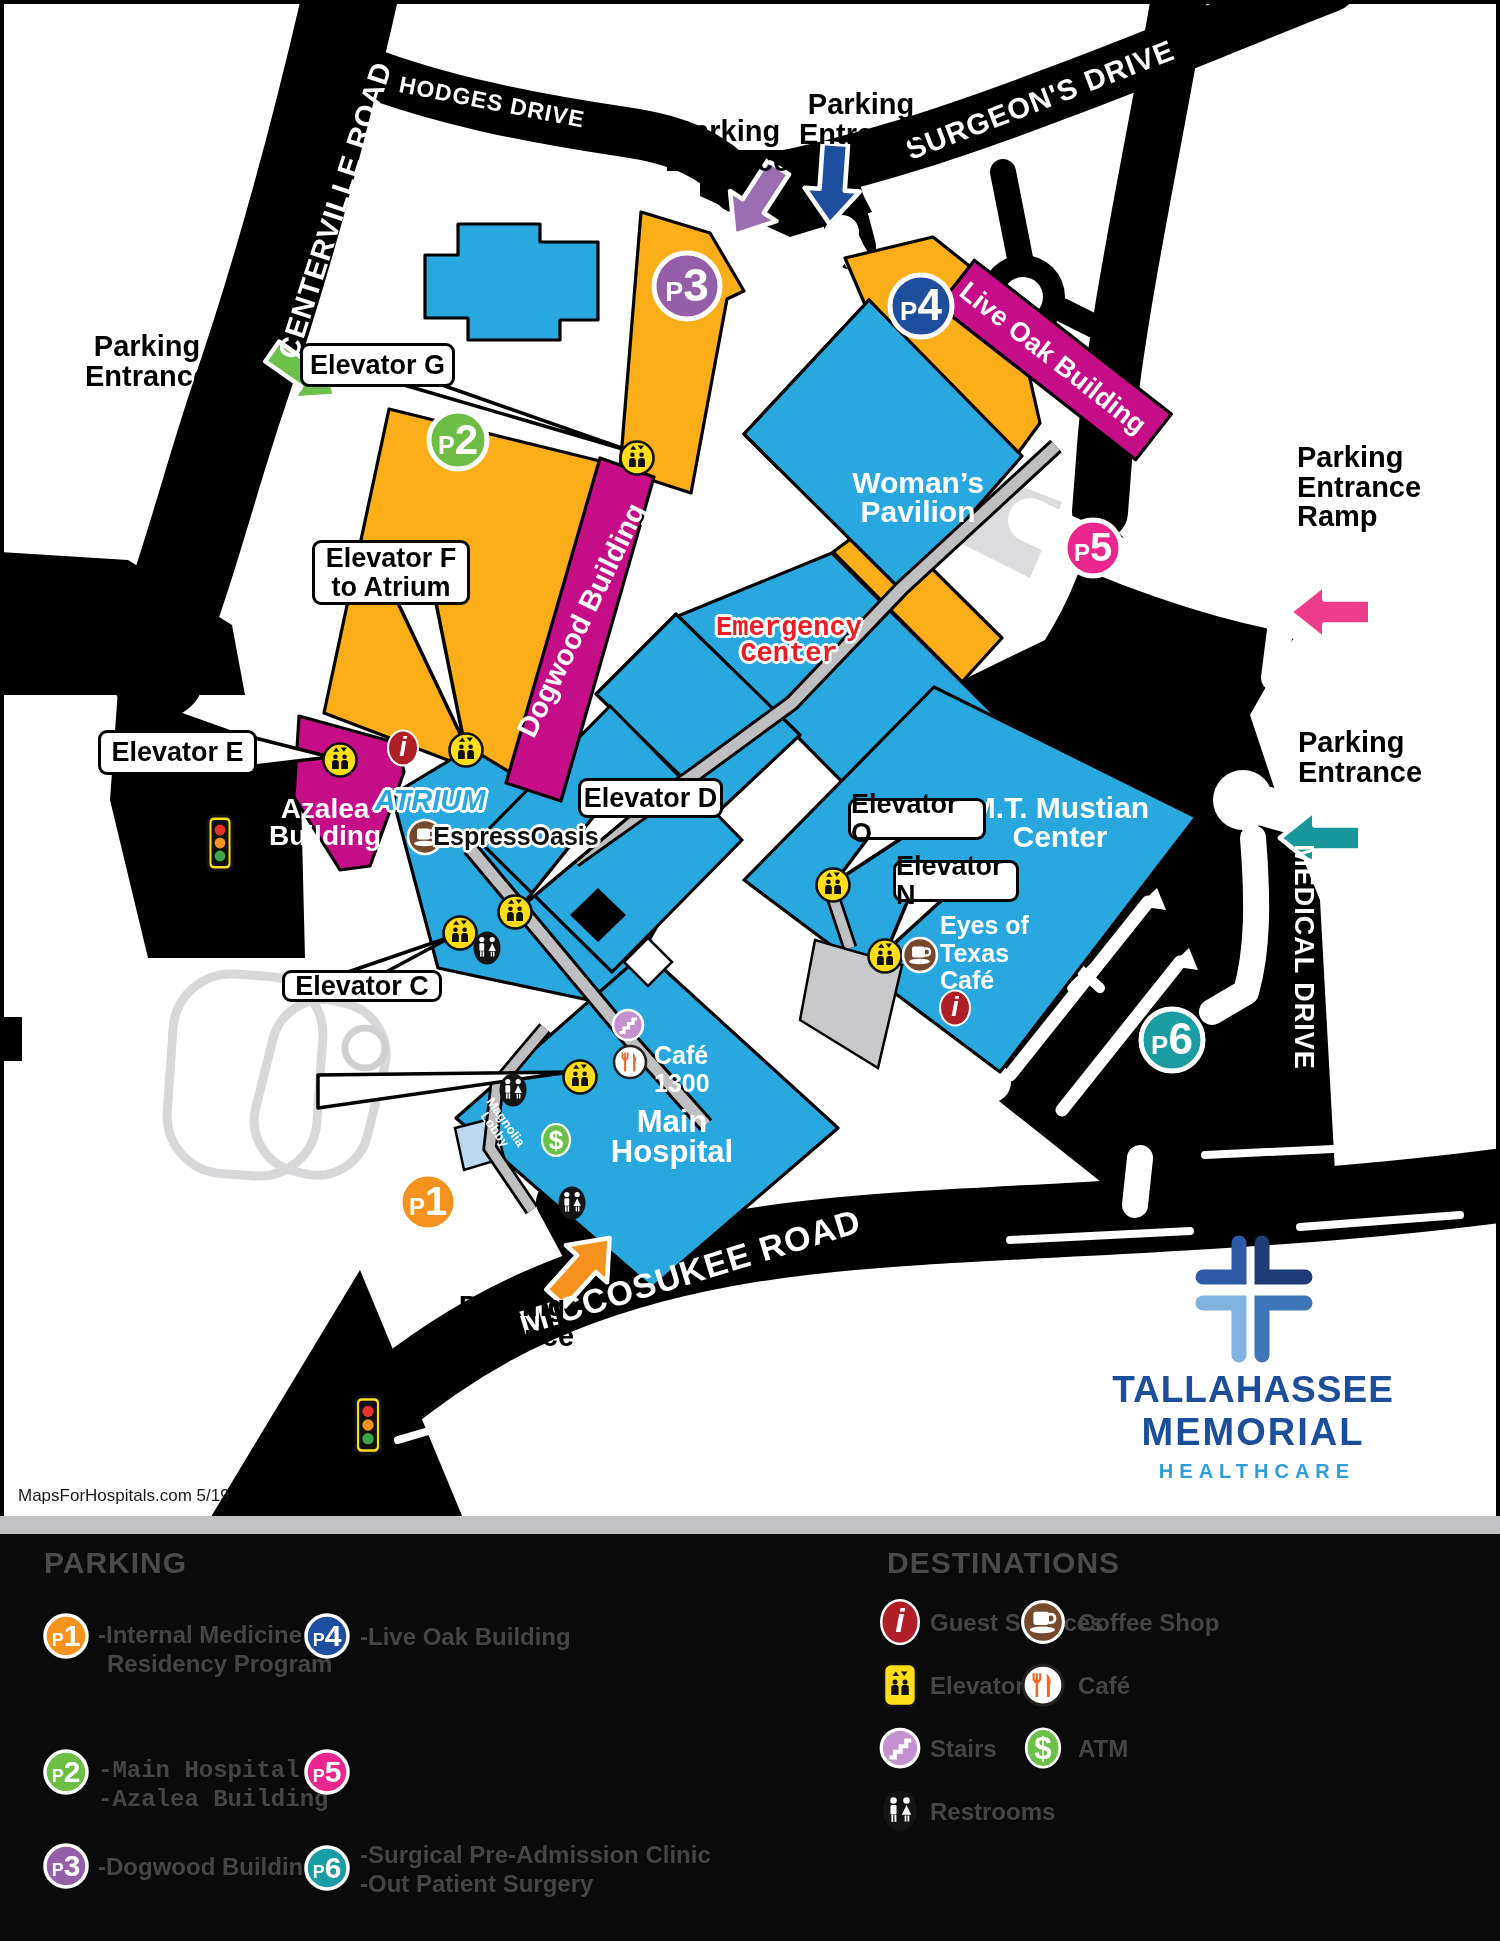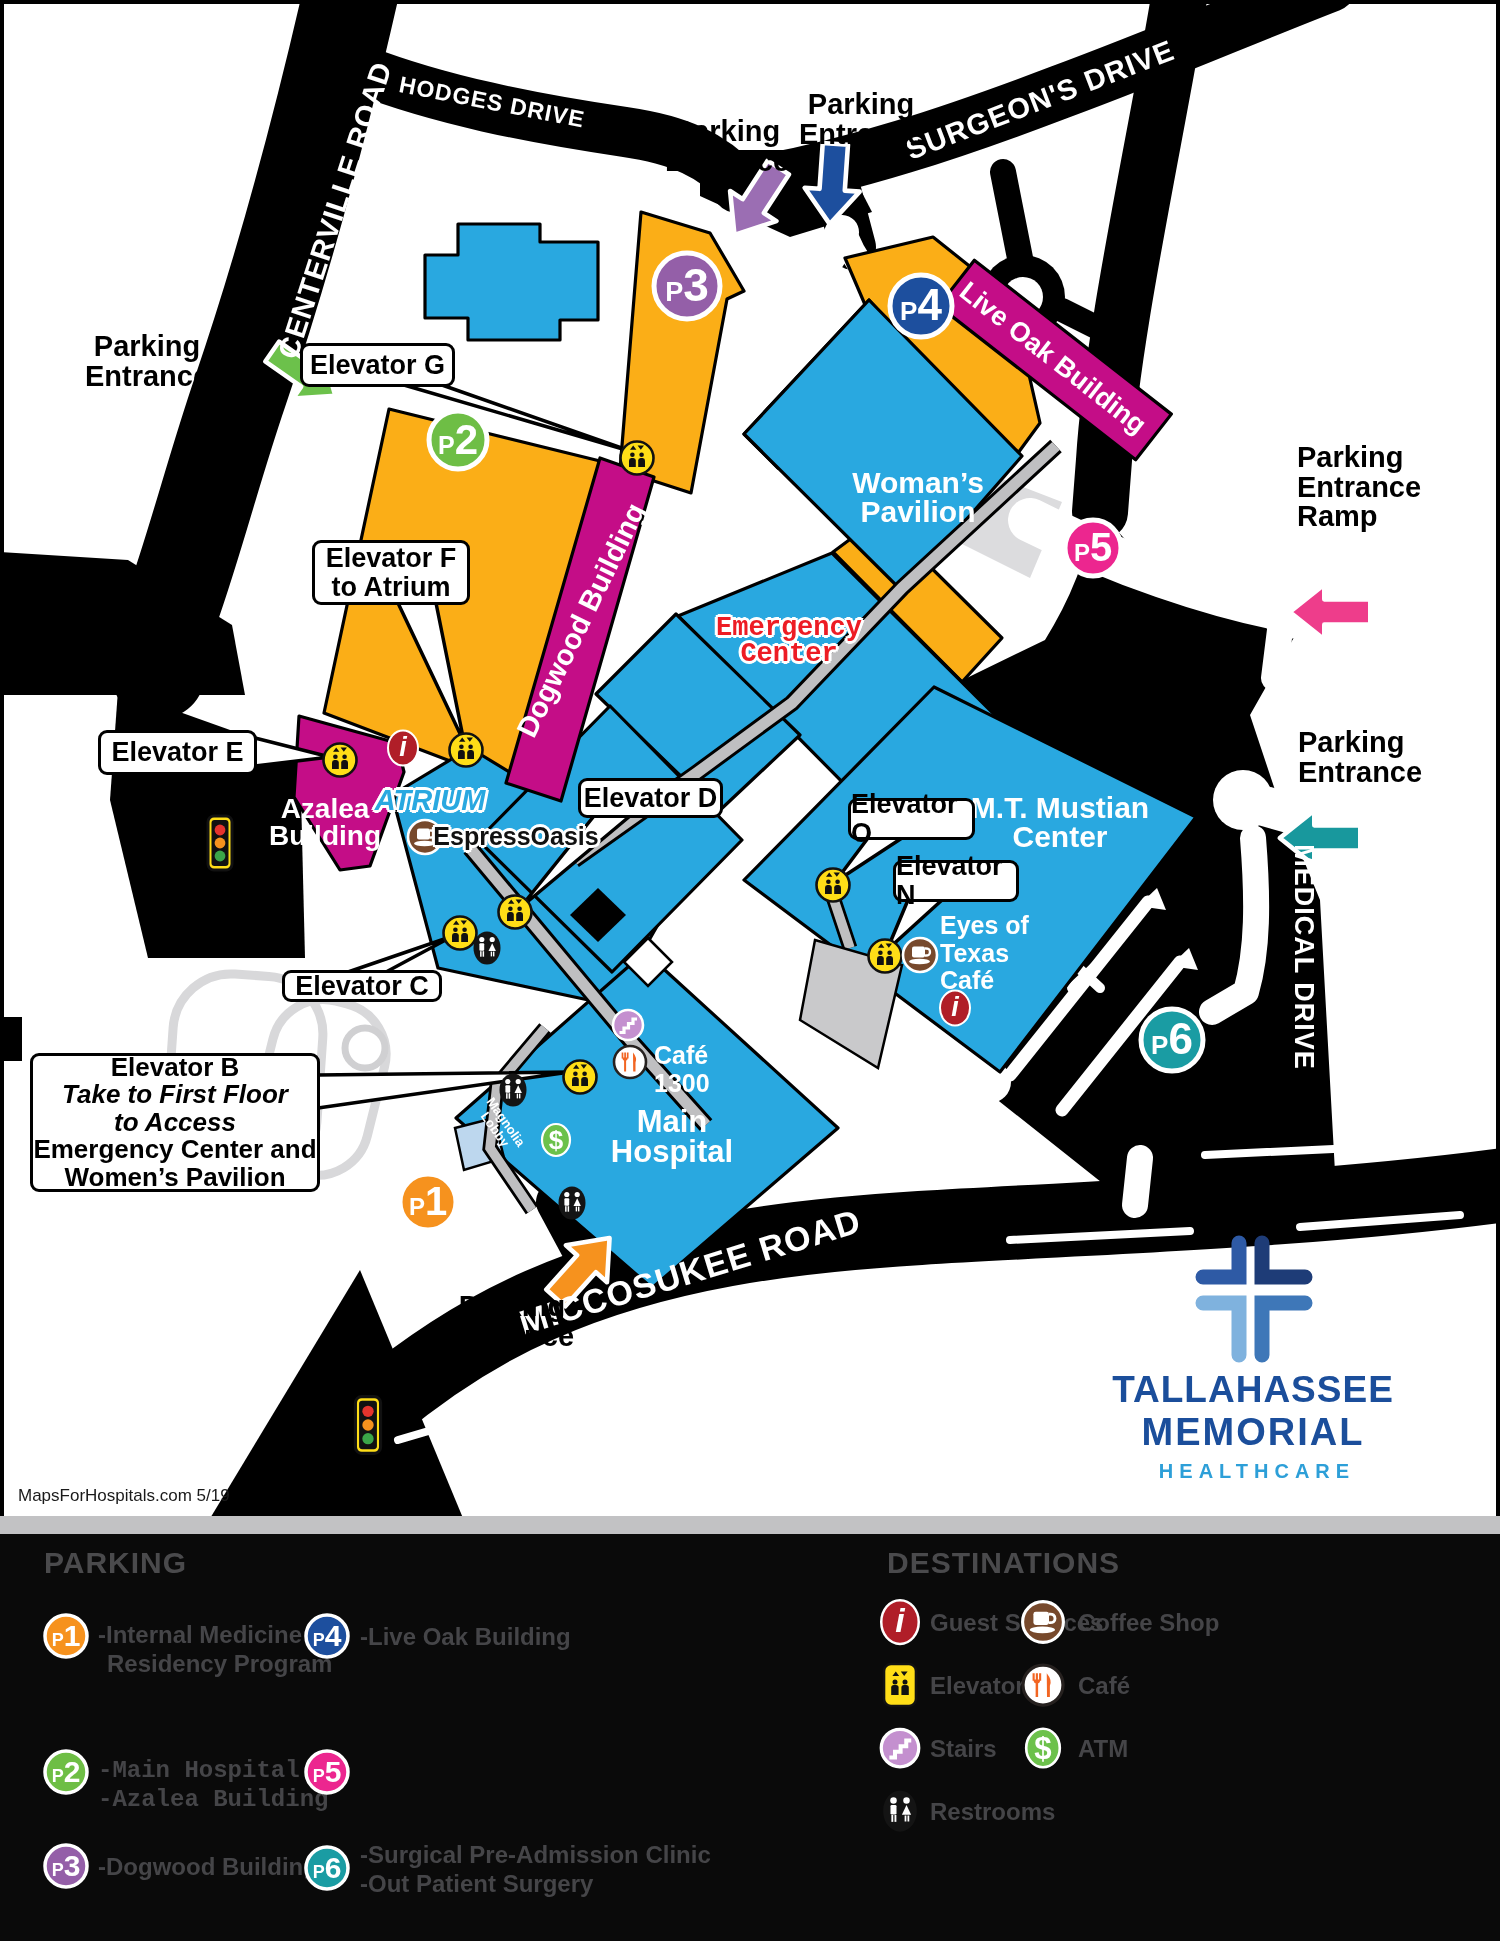--- a/index.html
+++ b/index.html
@@ -351,28 +351,21 @@
 </div>
 <div class="callout" style="left:98px;top:730px;width:159px;height:45px;">
       <div>Elevator E</div>
     </div>
 <div class="callout" style="left:578px;top:778px;width:145px;height:40px;">
       <div>Elevator D</div>
     </div>
 <div class="callout" style="left:282px;top:970px;width:160px;height:32px;">
       <div>Elevator C</div>
     </div>
-<div class="callout" style="left:30px;top:1053px;width:290px;height:139px;font-size:26px;">
-  <div>Elevator B</div>
-  <div class="it">Take to First Floor</div>
-  <div class="it">to Access</div>
-  <div>Emergency Center and</div>
-  <div>Women’s Pavilion</div>
-</div>
-<div class="callout" style="left:848px;top:798px;width:127px;height:42px;">
+<div class="callout" style="left:848px;top:798px;width:138px;height:42px;">
       <div>Elevator O</div>
     </div>
 <div class="callout" style="left:893px;top:860px;width:126px;height:42px;">
       <div>Elevator N</div>
     </div>
 
 <div class="lb logo-t1" style="left:1253px;top:1390px;">TALLAHASSEE</div>
 <div class="lb logo-t2" style="left:1253px;top:1432px;">MEMORIAL</div>
 <div class="lb logo-t3" style="left:1257px;top:1472px;">HEALTHCARE</div>
 <div class="foot" style="left:18px;top:1486px;">MapsForHospitals.com 5/19</div>

